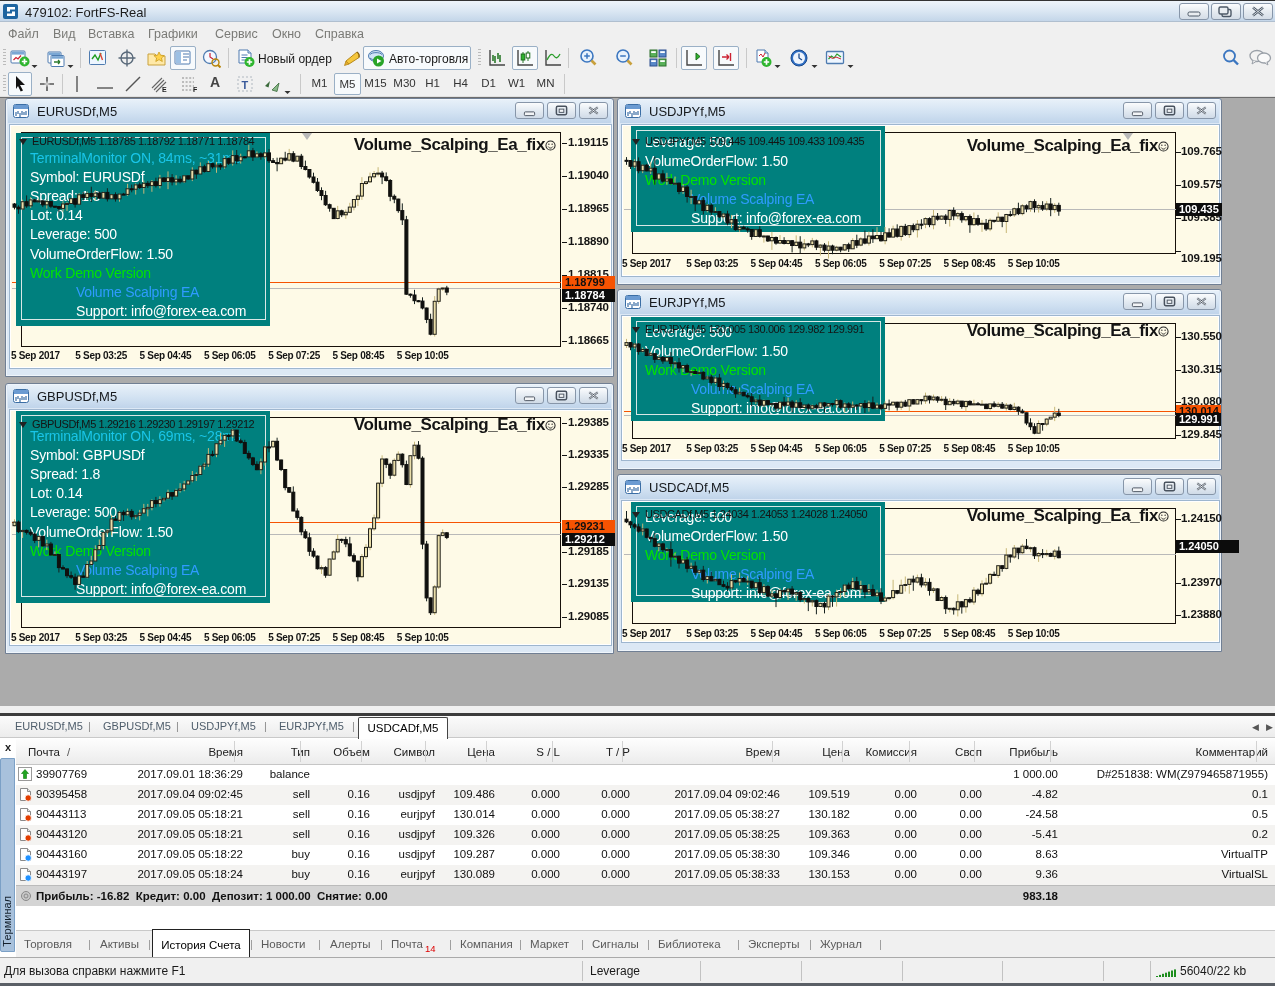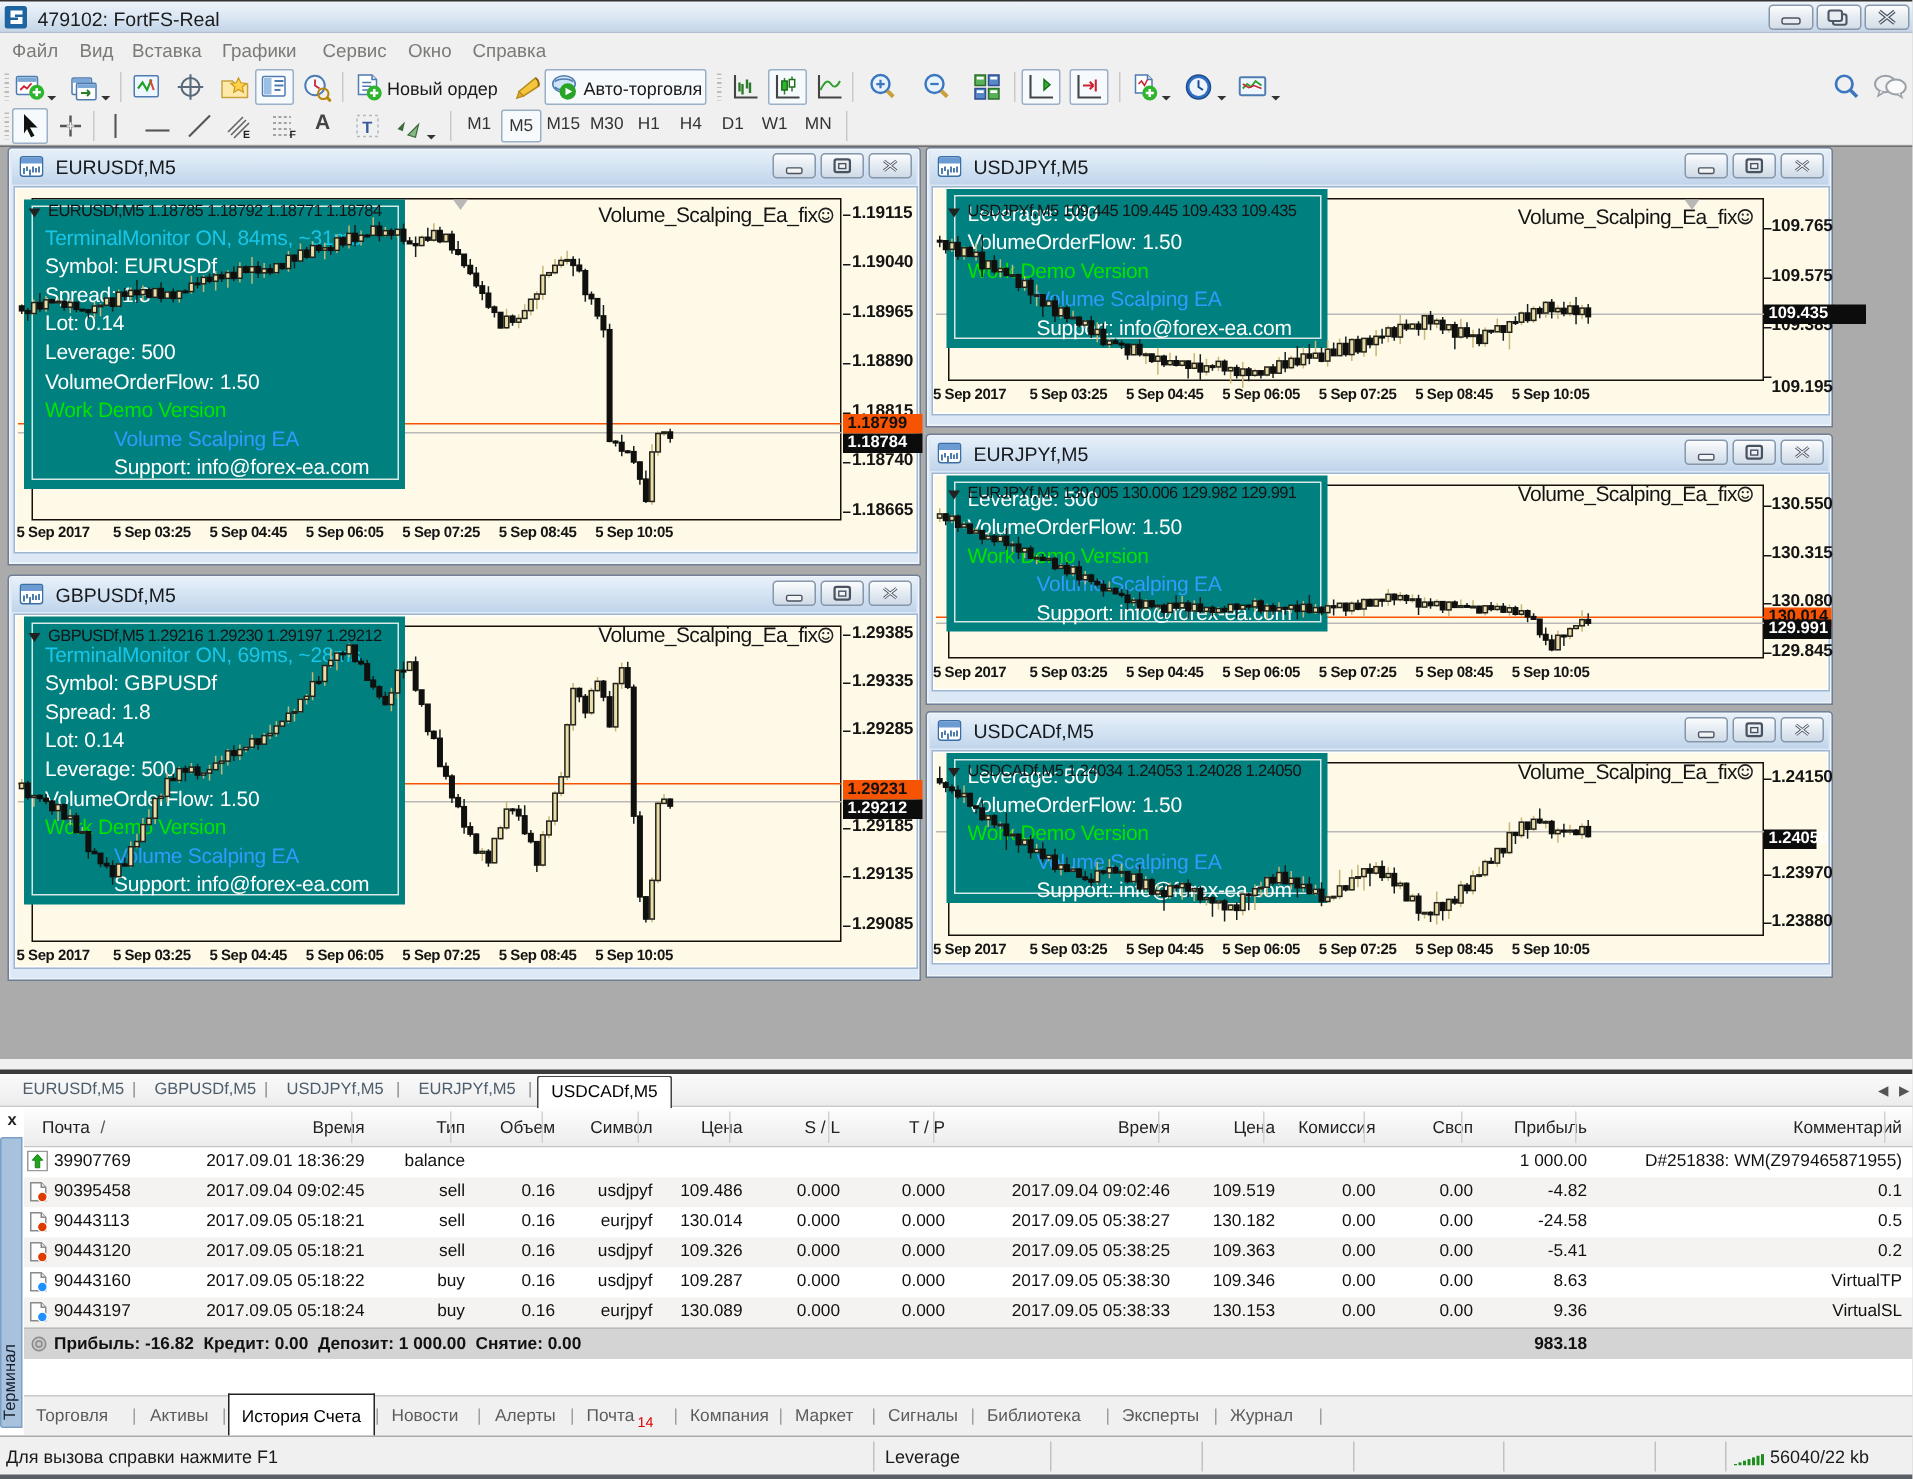--- a/index.html
+++ b/index.html
@@ -26,21 +26,21 @@
 .wname{position:absolute;left:29px;top:4px;font-size:13px}
 .wbtns{position:absolute;right:3px;top:2px;display:flex;gap:3px}
 .wbtn{width:29px;height:17px;border:1px solid #8796a9;border-radius:3px;background:linear-gradient(#fbfcfd,#e4ebf2 50%,#d0dbe7);display:inline-flex;align-items:center;justify-content:center}
 .cream{position:absolute;background:#fefae7;border:1px solid #fff;outline:1px solid #9eb6cf}
 .pframe{position:absolute;border:1px solid #17100a}
 .tealbox{position:absolute;background:#00807e}
 .tbin{position:absolute;left:5px;right:4px;top:4px;bottom:6px;border:1px solid #d8e8e6}
 .boxln{position:absolute;font-size:14px;font-weight:400;white-space:nowrap;letter-spacing:-0.2px}
 .csvg{position:absolute}
 .ohlc{position:absolute;font-size:11px;font-weight:400;letter-spacing:-0.4px;color:#141414;white-space:nowrap}
-.vlab{position:absolute;font-size:14px;font-weight:400;letter-spacing:-0.4px;color:#141414;white-space:nowrap}
+.vlab{position:absolute;font-size:17px;font-weight:700;letter-spacing:-0.4px;color:#141414;white-space:nowrap}
 .tri{position:absolute;width:0;height:0;border-left:4.5px solid transparent;border-right:4.5px solid transparent;border-top:6px solid #222}
 .plab{position:absolute;font-size:11.5px;font-weight:700;letter-spacing:-0.1px;color:#141414;white-space:nowrap}
 .ptick{position:absolute;width:5px;height:1px;background:#141414}
 .otag{position:absolute;width:53px;height:13px;background:#f65302;color:#101010;font-size:11px;font-weight:700;padding-left:3px}
 .btag{position:absolute;width:53px;height:13px;background:#0c0c0c;color:#fff;font-size:11px;font-weight:700;padding-left:3px}
 .xlab{position:absolute;font-size:10px;font-weight:700;letter-spacing:-0.3px;color:#141414;white-space:nowrap}
 
 #term{position:absolute;left:0;top:716px;width:1275px;height:242px;background:#fff}
 #termline{position:absolute;left:0;top:713px;width:1275px;height:3px;background:#3c3c3c}
 #ctabs{position:absolute;left:0;top:0;width:1275px;height:22px;background:linear-gradient(#fbfbfb,#ececec);border-bottom:1px solid #c9c9c9}
@@ -854,21 +854,21 @@
           <path d="M3.5 7.2c.7 1.1 1.6 1.6 2.5 1.6s1.8-.5 2.5-1.6" fill="none" stroke="#222" stroke-width="1"></path>
         </svg></div>
       <div class="ptick" style="left:553px;top:26.0px"></div>
       <div class="plab" style="left:558px;top:19.0px">109.765</div>
       <div class="ptick" style="left:553px;top:58.9px"></div>
       <div class="plab" style="left:558px;top:51.9px">109.575</div>
       <div class="ptick" style="left:553px;top:91.8px"></div>
       <div class="plab" style="left:558px;top:84.8px">109.385</div>
       <div class="ptick" style="left:553px;top:124.7px"></div>
       <div class="plab" style="left:558px;top:126px">109.195</div>
-      <div class="btag" style="left:553px;top:76.7px;width:68px">109.435</div>
+      <div class="btag" style="left:553px;top:76.7px;width:46px">109.435</div>
       <div style="position:absolute;left:500px;top:7px;width:0;height:0;border-left:5px solid transparent;border-right:5px solid transparent;border-top:7px solid #b8b8b8"></div>
       <div class="xlab" style="left:-1.0px;top:132.0px">5 Sep 2017</div>
       <div class="xlab" style="left:63.3px;top:132.0px">5 Sep 03:25</div>
       <div class="xlab" style="left:127.6px;top:132.0px">5 Sep 04:45</div>
       <div class="xlab" style="left:191.9px;top:132.0px">5 Sep 06:05</div>
       <div class="xlab" style="left:256.2px;top:132.0px">5 Sep 07:25</div>
       <div class="xlab" style="left:320.5px;top:132.0px">5 Sep 08:45</div>
       <div class="xlab" style="left:384.8px;top:132.0px">5 Sep 10:05</div>
     </div>
   </div>
@@ -1217,21 +1217,21 @@
           <circle cx="4.2" cy="4.5" r="0.8" fill="#222"></circle>
           <circle cx="7.8" cy="4.5" r="0.8" fill="#222"></circle>
           <path d="M3.5 7.2c.7 1.1 1.6 1.6 2.5 1.6s1.8-.5 2.5-1.6" fill="none" stroke="#222" stroke-width="1"></path>
         </svg></div>
       <div class="ptick" style="left:553px;top:16.5px"></div>
       <div class="plab" style="left:558px;top:9.5px">1.24150</div>
       <div class="ptick" style="left:553px;top:80.8px"></div>
       <div class="plab" style="left:558px;top:73.8px">1.23970</div>
       <div class="ptick" style="left:553px;top:113.0px"></div>
       <div class="plab" style="left:558px;top:106.0px">1.23880</div>
-      <div class="btag" style="left:553px;top:51px;width:35px">1.24050</div>
+      <div class="btag" style="left:553px;top:38px;width:63px">1.24050</div>
       <div class="xlab" style="left:-1.0px;top:126.0px">5 Sep 2017</div>
       <div class="xlab" style="left:63.3px;top:126.0px">5 Sep 03:25</div>
       <div class="xlab" style="left:127.6px;top:126.0px">5 Sep 04:45</div>
       <div class="xlab" style="left:191.9px;top:126.0px">5 Sep 06:05</div>
       <div class="xlab" style="left:256.2px;top:126.0px">5 Sep 07:25</div>
       <div class="xlab" style="left:320.5px;top:126.0px">5 Sep 08:45</div>
       <div class="xlab" style="left:384.8px;top:126.0px">5 Sep 10:05</div>
     </div>
   </div>
 <div id="term">

